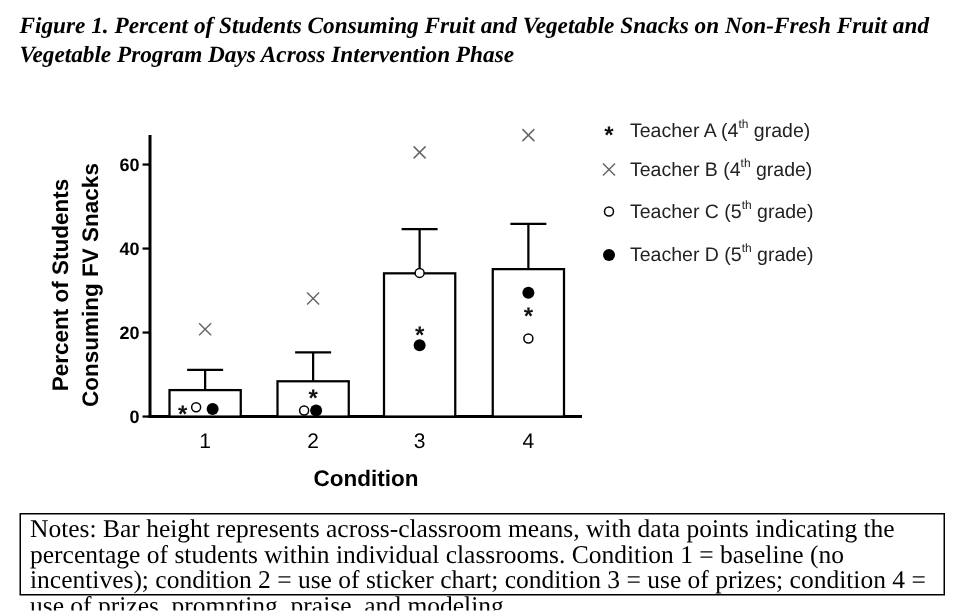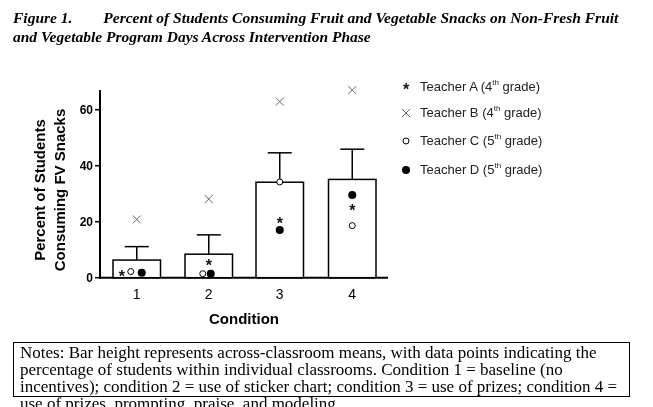--- a/index.html
+++ b/index.html
@@ -1,19 +1,19 @@
 <!DOCTYPE html>
 <html><head>
 <meta charset="utf-8">
 <style>
   html, body { margin:0; padding:0; background:#ffffff; }
   body { width:653px; height:407px; position:relative; overflow:hidden; font-family:"Liberation Serif", serif; color:#000; }
   .fig-title { position:absolute; left:13px; top:8px; width:630px; font-size:15.5px; line-height:19px; font-family:"Liberation Serif", serif; }
   .fig-title b { font-weight:bold;font-style:italic; }
-  .fig-title i { font-weight:bold; font-style:italic;margin-left:27px; }
+  .fig-title i { font-weight:bold; font-style:italic; }
   #chart { position:absolute; left:0; top:0; }
   .notes { position:absolute; left:13px; top:342px; width:617px; height:55px; border:1px solid #000; padding:1px 6px; box-sizing:border-box; font-size:17px; line-height:17px; font-family:"Liberation Serif", serif; }
   svg text { font-family:"Liberation Sans", sans-serif; }
 </style>
 </head>
 <body>
 
 <div class="fig-title">
   <b>Figure 1.</b>
   <i>Percent of Students Consuming Fruit and Vegetable Snacks on Non-Fresh Fruit and Vegetable Program Days Across Intervention Phase</i>

